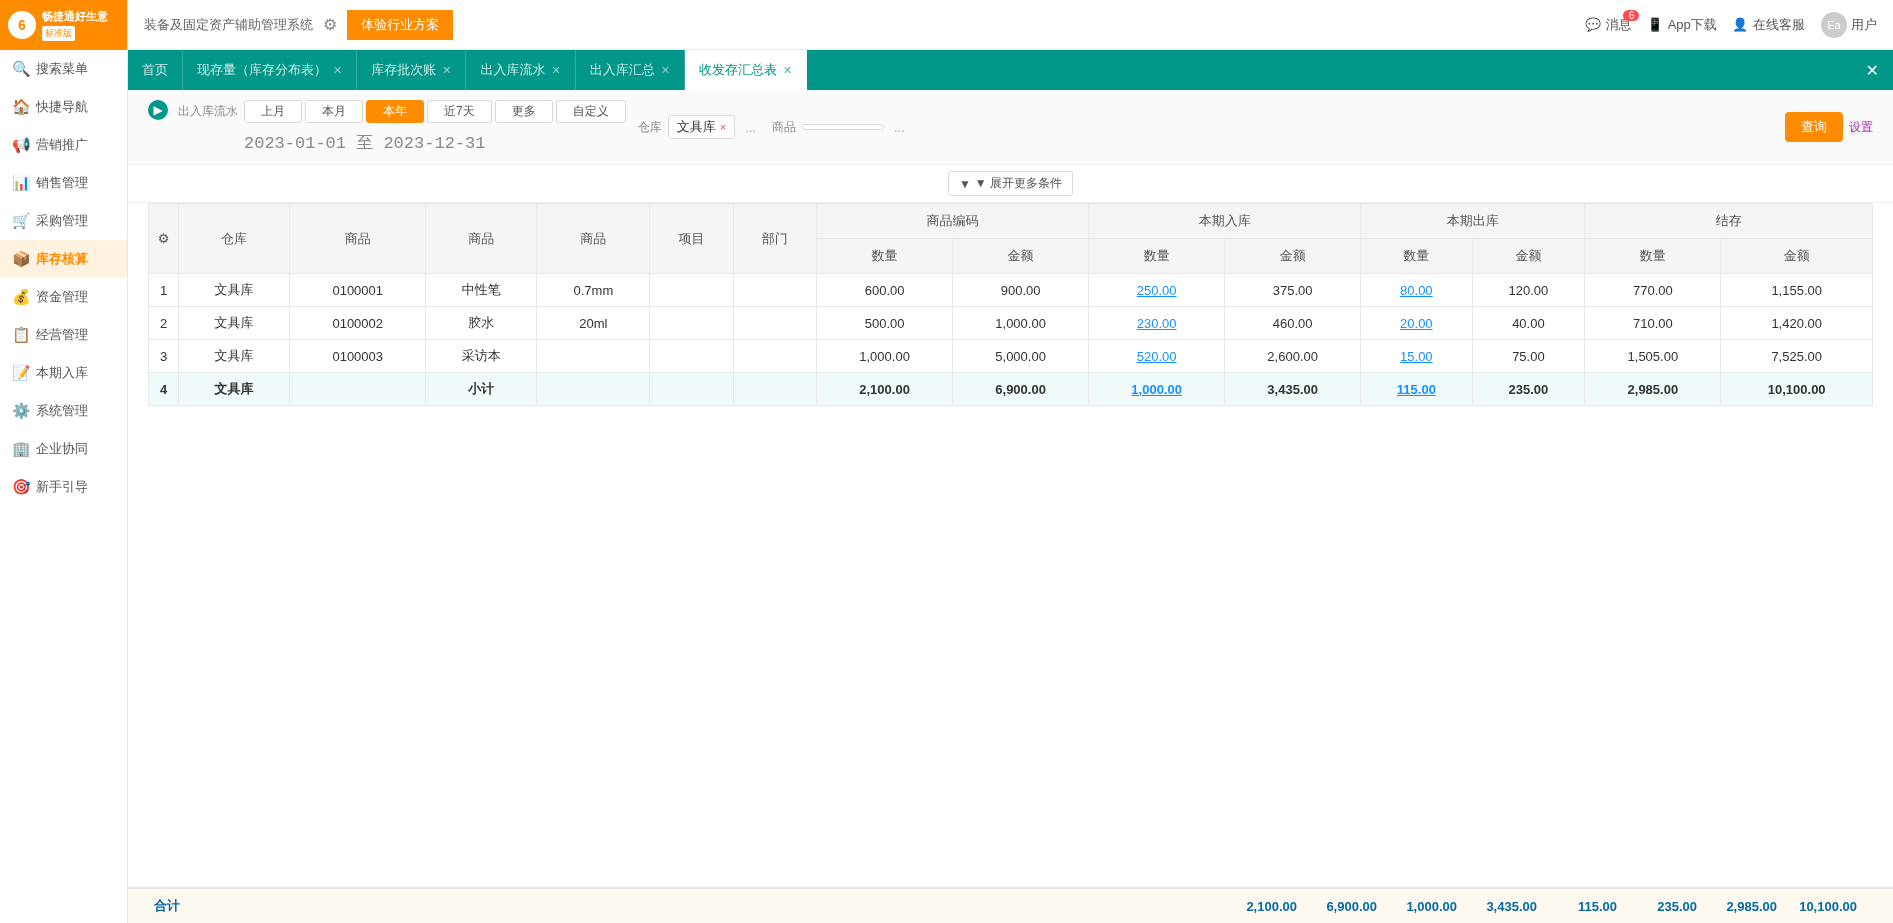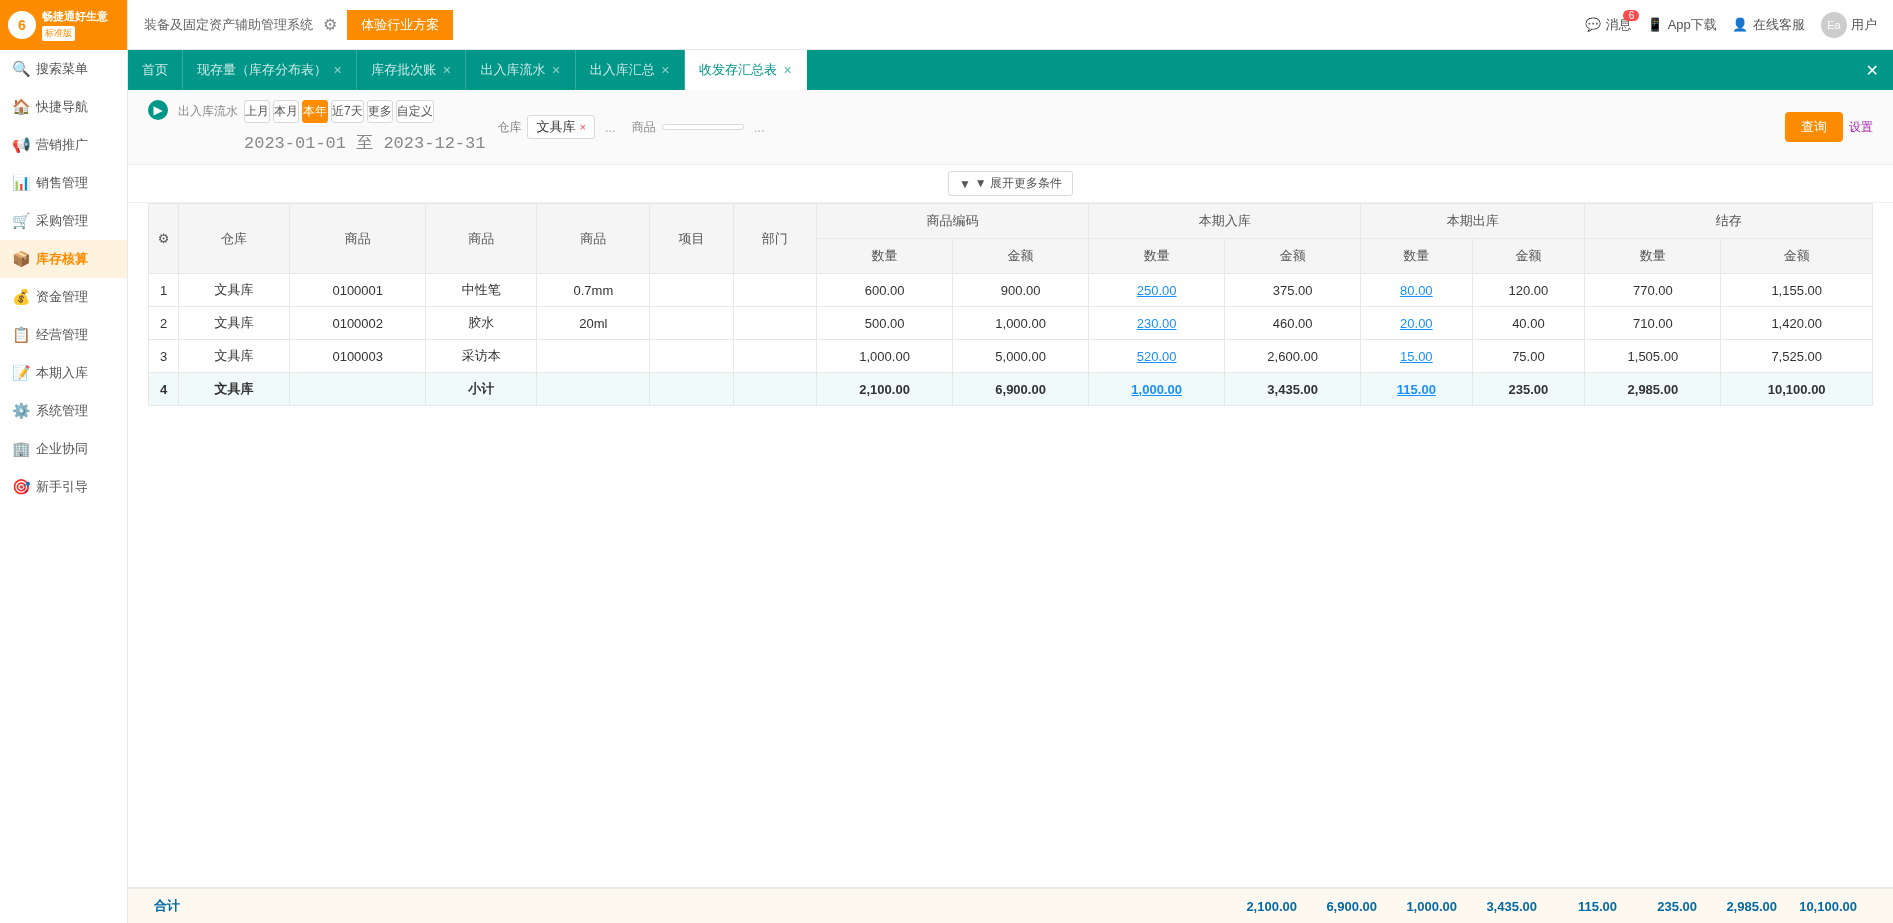--- a/index.html
+++ b/index.html
@@ -31,21 +31,21 @@
 
     
     .tab-bar { background: #009688; display: flex; align-items: center; padding: 0; flex-shrink: 0; height: 40px; }
     .tab { display: flex; align-items: center; padding: 0 14px; height: 40px; cursor: pointer; color: rgba(255,255,255,0.8); font-size: 13px; gap: 6px; border-right: 1px solid rgba(255,255,255,0.2); white-space: nowrap; }
     .tab.active { background: #fff; color: #009688; font-weight: 500; }
     .tab-close { font-size: 11px; color: inherit; opacity: 0.7; }
     .tab-bar-close { margin-left: auto; padding: 0 14px; color: #fff; cursor: pointer; font-size: 16px; }
 
     
     .page-content { flex: 1; overflow: auto; background: #fff; padding: 0; display: flex; flex-direction: column; }
-    .date-btn { padding: 2px 0; border: 1px solid #d9d9d9; border-radius: 3px; background: #fff; cursor: pointer; font-size: 12px; color: #555; }
+    .date-btn { padding: 2px 16px; border: 1px solid #d9d9d9; border-radius: 3px; background: #fff; cursor: pointer; font-size: 12px; color: #555; }
     .date-btn.active { background: #ff8c00; color: #fff; border-color: #ff8c00; }
     .date-range { font-size: 17px; color: #888; margin-top: 6px; font-family: Liberation Mono, monospace; }
     .filter-dots { color: #aaa; cursor: pointer; padding: 0 4px; }
     .expand-btn { border: 1px solid #d9d9d9; border-radius: 3px; padding: 3px 10px; background: #fff; cursor: pointer; font-size: 12px; color: #555; display: flex; align-items: center; gap: 4px; margin: 0 auto; }
     .btn-orange { background: #ff8c00; color: #fff; border: none; padding: 6px 16px; border-radius: 4px; cursor: pointer; font-size: 13px; }
     .btn-outline { background: #fff; color: #555; border: 1px solid #d9d9d9; padding: 5px 12px; border-radius: 4px; cursor: pointer; font-size: 12px; display: flex; align-items: center; gap: 4px; }
     .settings-link { color: #a21caf; font-size: 12px; cursor: pointer; text-decoration: none; }
 
     
     .table-wrapper { padding: 0 20px 20px; flex: 1; overflow: auto; }

